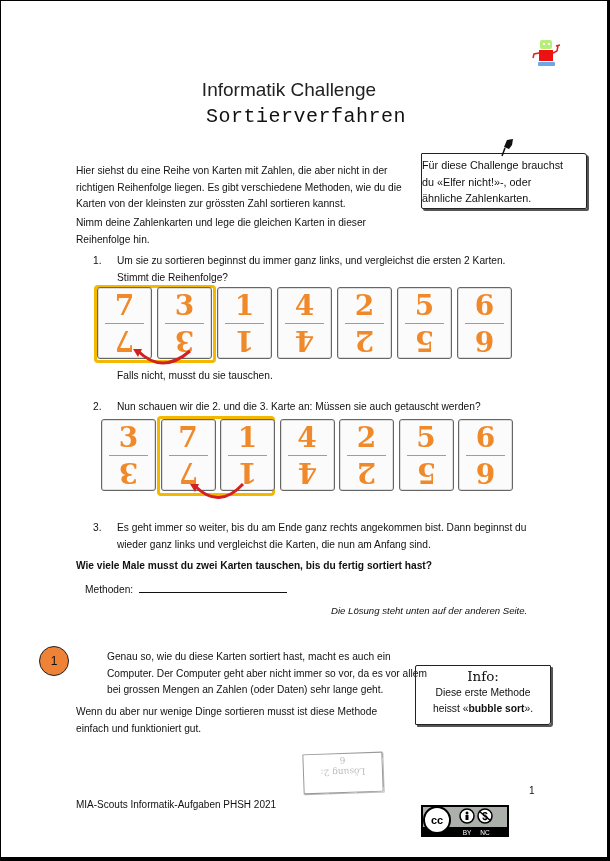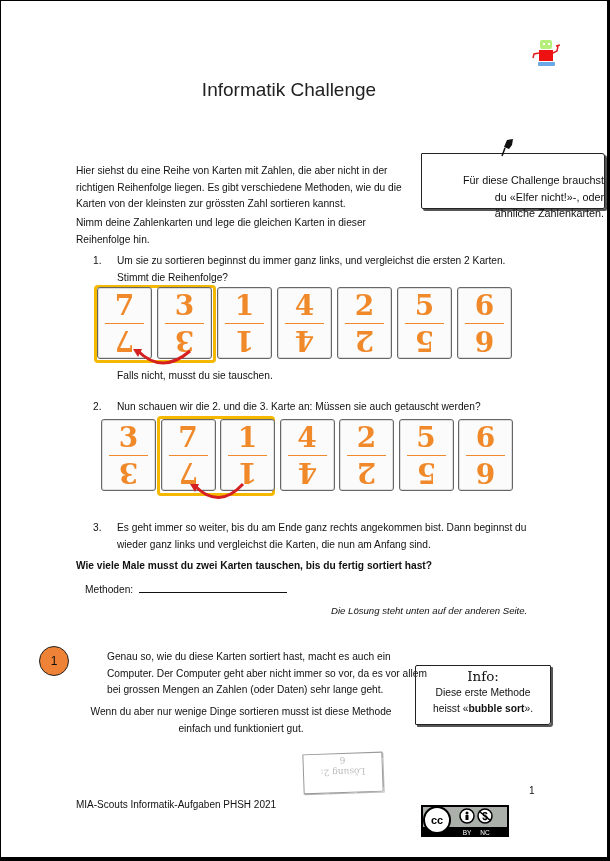--- a/index.html
+++ b/index.html
@@ -12,23 +12,23 @@
     background: #fff;
   }
   .abs { position: absolute; }
   .robot { left: 528px; top: 36px; width: 34px; height: 34px; }
   .title1 { left: 0; width: 576px; top: 78px; text-align: center; font-size: 19px; color: #222; }
   .title2 { left: 0; width: 610px; top: 104px; text-align: center; font-family: "Liberation Mono", "DejaVu Sans Mono", monospace; font-size: 20px; letter-spacing: 0.5px; color: #111; }
   .p { font-size: 10.2px; line-height: 16.5px; color: #111; }
   .intro { left: 75px; top: 162px; width: 340px; }
   .intro2 { left: 75px; top: 214px; width: 340px; }
   .note-box {
-    left: 420px; top: 152px; width: 184px; height: 56px;
+    left: 420px; top: 152px; width: 166px; height: 56px;
     border: 1.5px solid #222; box-shadow: 2px 2px 0 #555;
-    text-align: right; font-size: 10.8px; line-height: 16.5px; padding-top: 18px; color: #111;
+    text-align: left; font-size: 10.8px; line-height: 16.5px; padding-top: 3px; color: #111;
     border-radius: 1px 3px 2px 2px;
   }
   .pin { left: 498px; top: 136px; width: 20px; height: 22px; }
   .step { left: 92px; width: 440px; }
   .step .num { position: absolute; left: 0; font-weight: normal; }
   .step .txt { position: absolute; left: 24px; width: 420px; }
   .s1 { top: 252px; }
   .s2 { top: 398px; }
   .s3 { top: 519px; }
   .cards { height: 80px; }
@@ -51,21 +51,21 @@
   .question { left: 75px; top: 557px; font-weight: bold; }
   .answer { left: 84px; top: 580px; }
   .answer-line { display: inline-block; width: 148px; border-bottom: 1px solid #111; height: 12px; vertical-align: baseline; margin-left: 3px; }
   .solution { left: 330px; top: 602px; font-style: italic; font-size: 9.6px; }
   .badge {
     left: 38px; top: 645px; width: 30px; height: 30px; border-radius: 50%;
     background: #ee8236; border: 1px solid #222; text-align: center;
     font-size: 12px; line-height: 28px; color: #111;
   }
   .body1 { left: 75px; top: 648px; width: 330px; margin-left: 31px; }
-  .body2 { left: 75px; top: 703px; width: 330px; text-align: center; }
+  .body2 { left: 75px; top: 703px; width: 330px; }
   .info-box {
     left: 414px; top: 664px; width: 136px; height: 60px;
     border: 1.5px solid #222; box-shadow: 2px 2px 0 #555;
     text-align: center; font-size: 10.3px; line-height: 16px; color: #111;
     border-radius: 2px 1px 3px 1px;
   }
   .info-box .ttl { font-family: "DejaVu Serif", "Liberation Serif", serif; font-size: 13.5px; line-height: 17px; padding-top: 2px; }
   .stamp {
     left: 302px; top: 752px; width: 80px; height: 40px;
     border: 1px solid #999; box-shadow: 1px 1px 0 #bbb; transform: rotate(-2deg);
@@ -85,20 +85,21 @@
     <rect x="11" y="3" width="12" height="9" rx="2" fill="#b6ee7a"></rect>
     <rect x="14" y="6" width="2" height="2" fill="#fff"></rect>
     <rect x="19" y="6" width="2" height="2" fill="#fff"></rect>
     <rect x="10" y="13" width="14" height="11" fill="#ee1111"></rect>
     <path d="M10 16 L5 17 L4 21" stroke="#e02020" stroke-width="1.5" fill="none"></path>
     <path d="M24 16 L28 14 L29 9 M27 9 L31 8" stroke="#e02020" stroke-width="1.5" fill="none"></path>
     <rect x="9" y="25" width="17" height="4" rx="1" fill="#6aa8e8"></rect>
   </svg>
 
   <div class="abs title1">Informatik Challenge</div>
+  <div class="abs title2">Sortierverfahren</div>
 
   <div class="abs p intro">Hier siehst du eine Reihe von Karten mit Zahlen, die aber nicht in der richtigen Reihenfolge liegen. Es gibt verschiedene Methoden, wie du die Karten von der kleinsten zur grössten Zahl sortieren kannst.</div>
   <div class="abs p intro2">Nimm deine Zahlenkarten und lege die gleichen Karten in dieser Reihenfolge hin.</div>
 
   <div class="abs note-box">
     <div>Für diese Challenge brauchst</div>
     <div>du «Elfer nicht!»-, oder</div>
     <div>ähnliche Zahlenkarten.</div>
   </div>
   <svg class="abs pin" viewBox="0 0 20 22">

